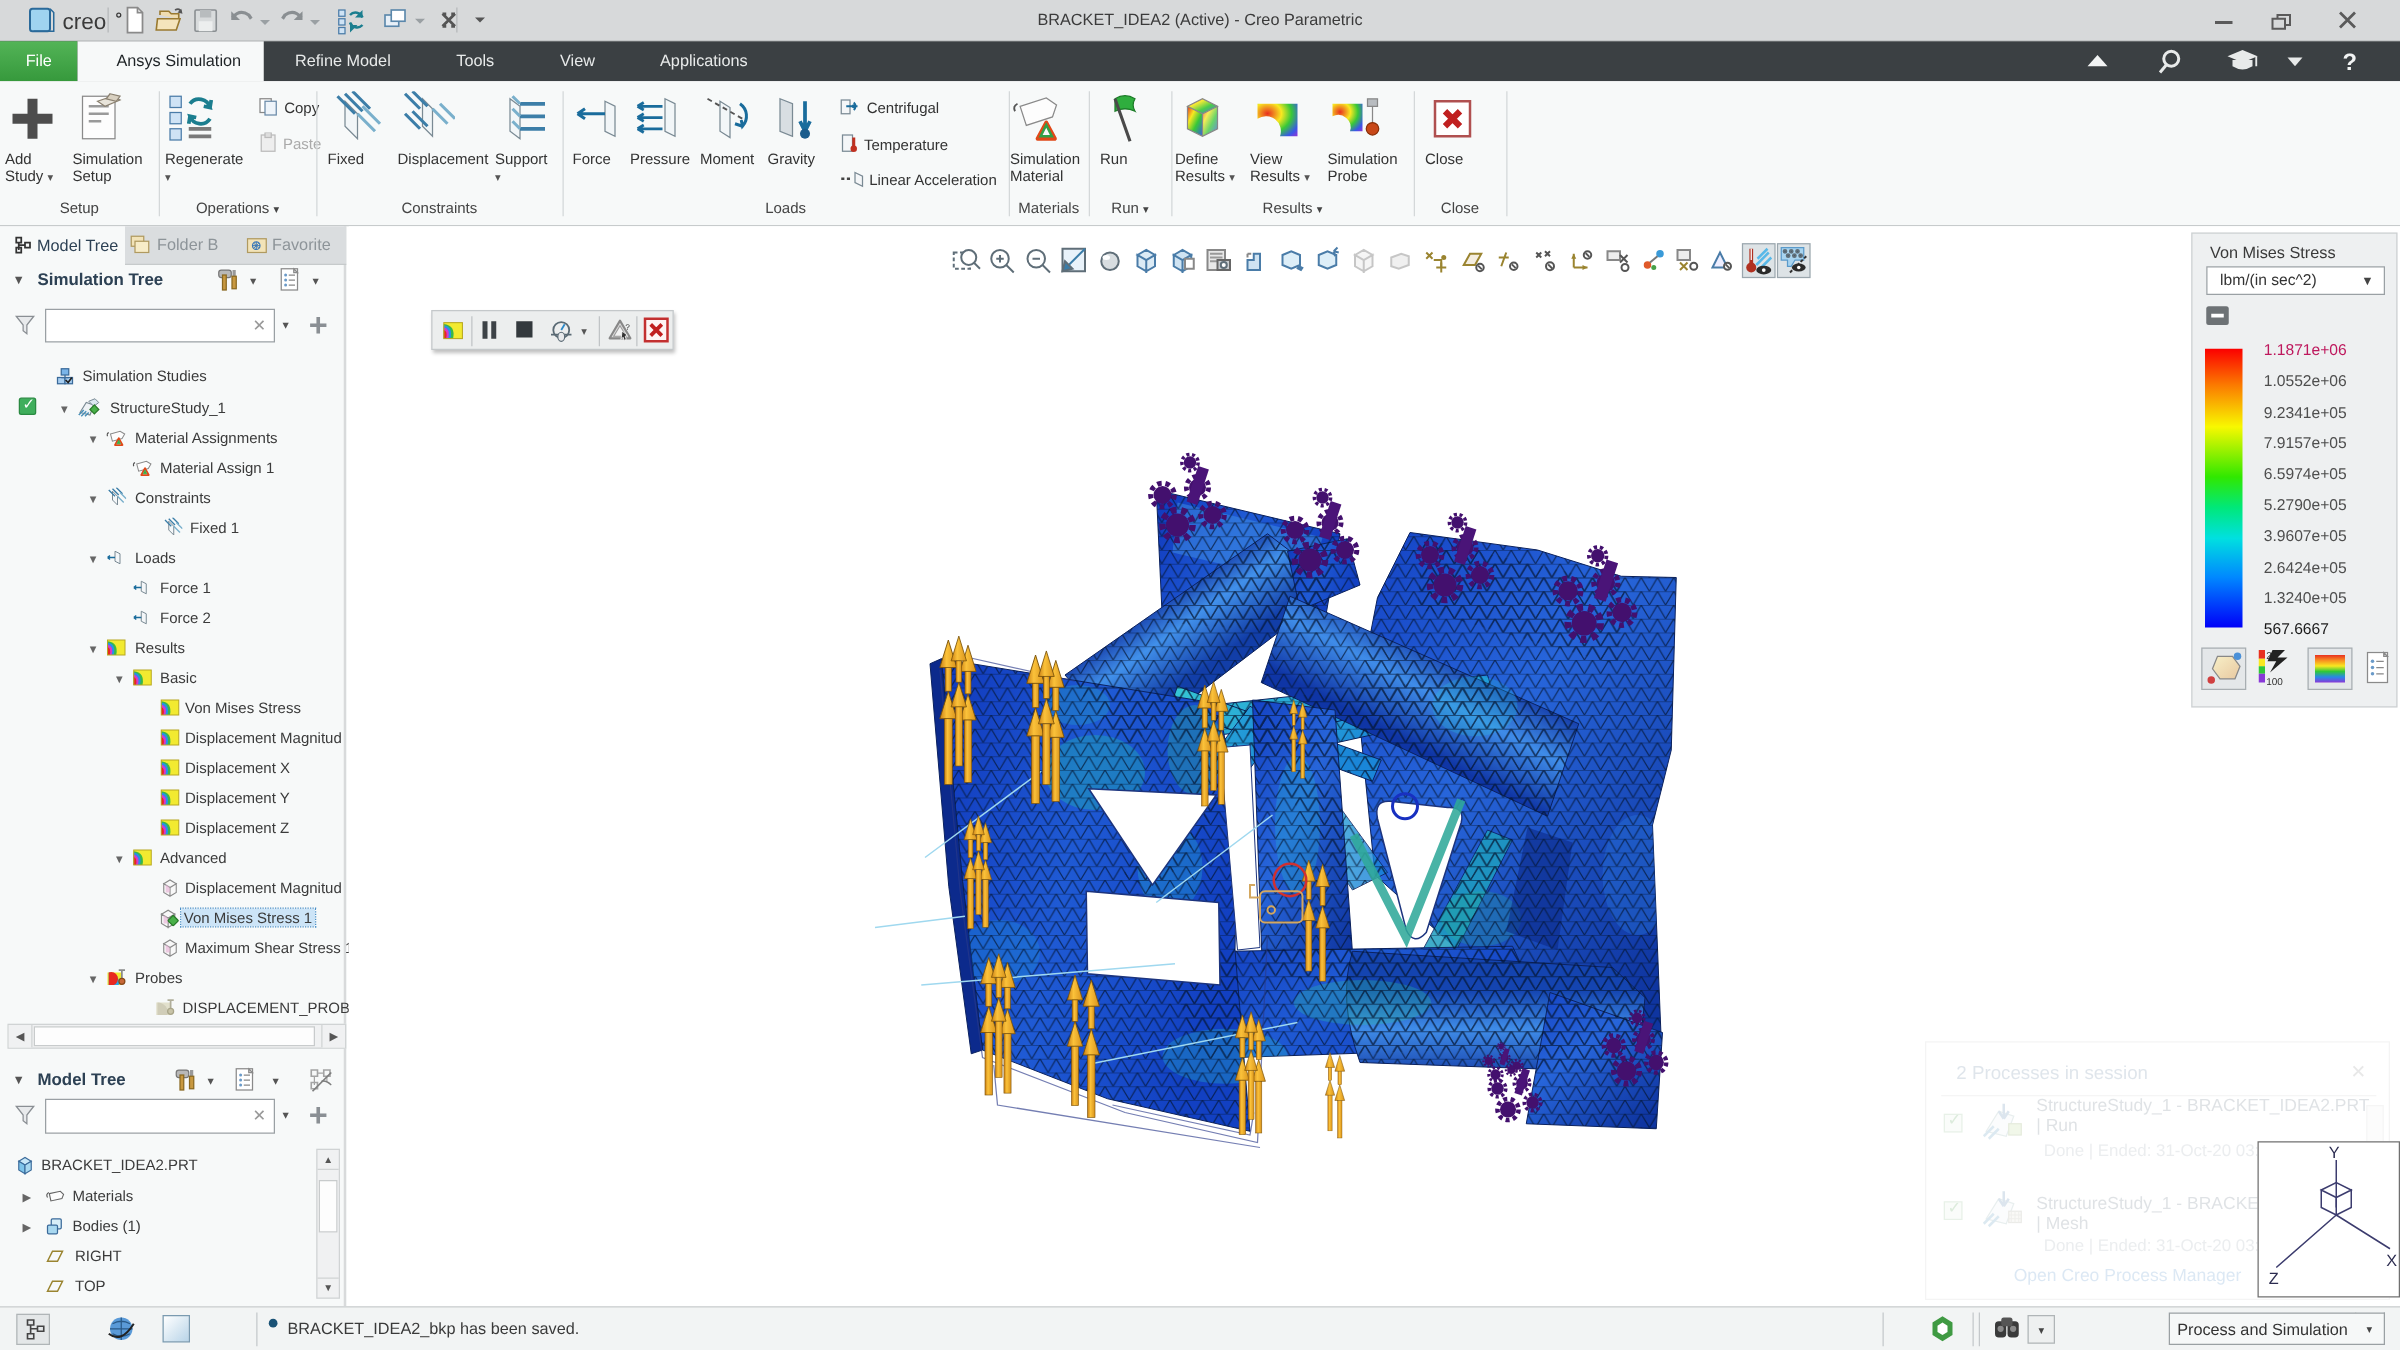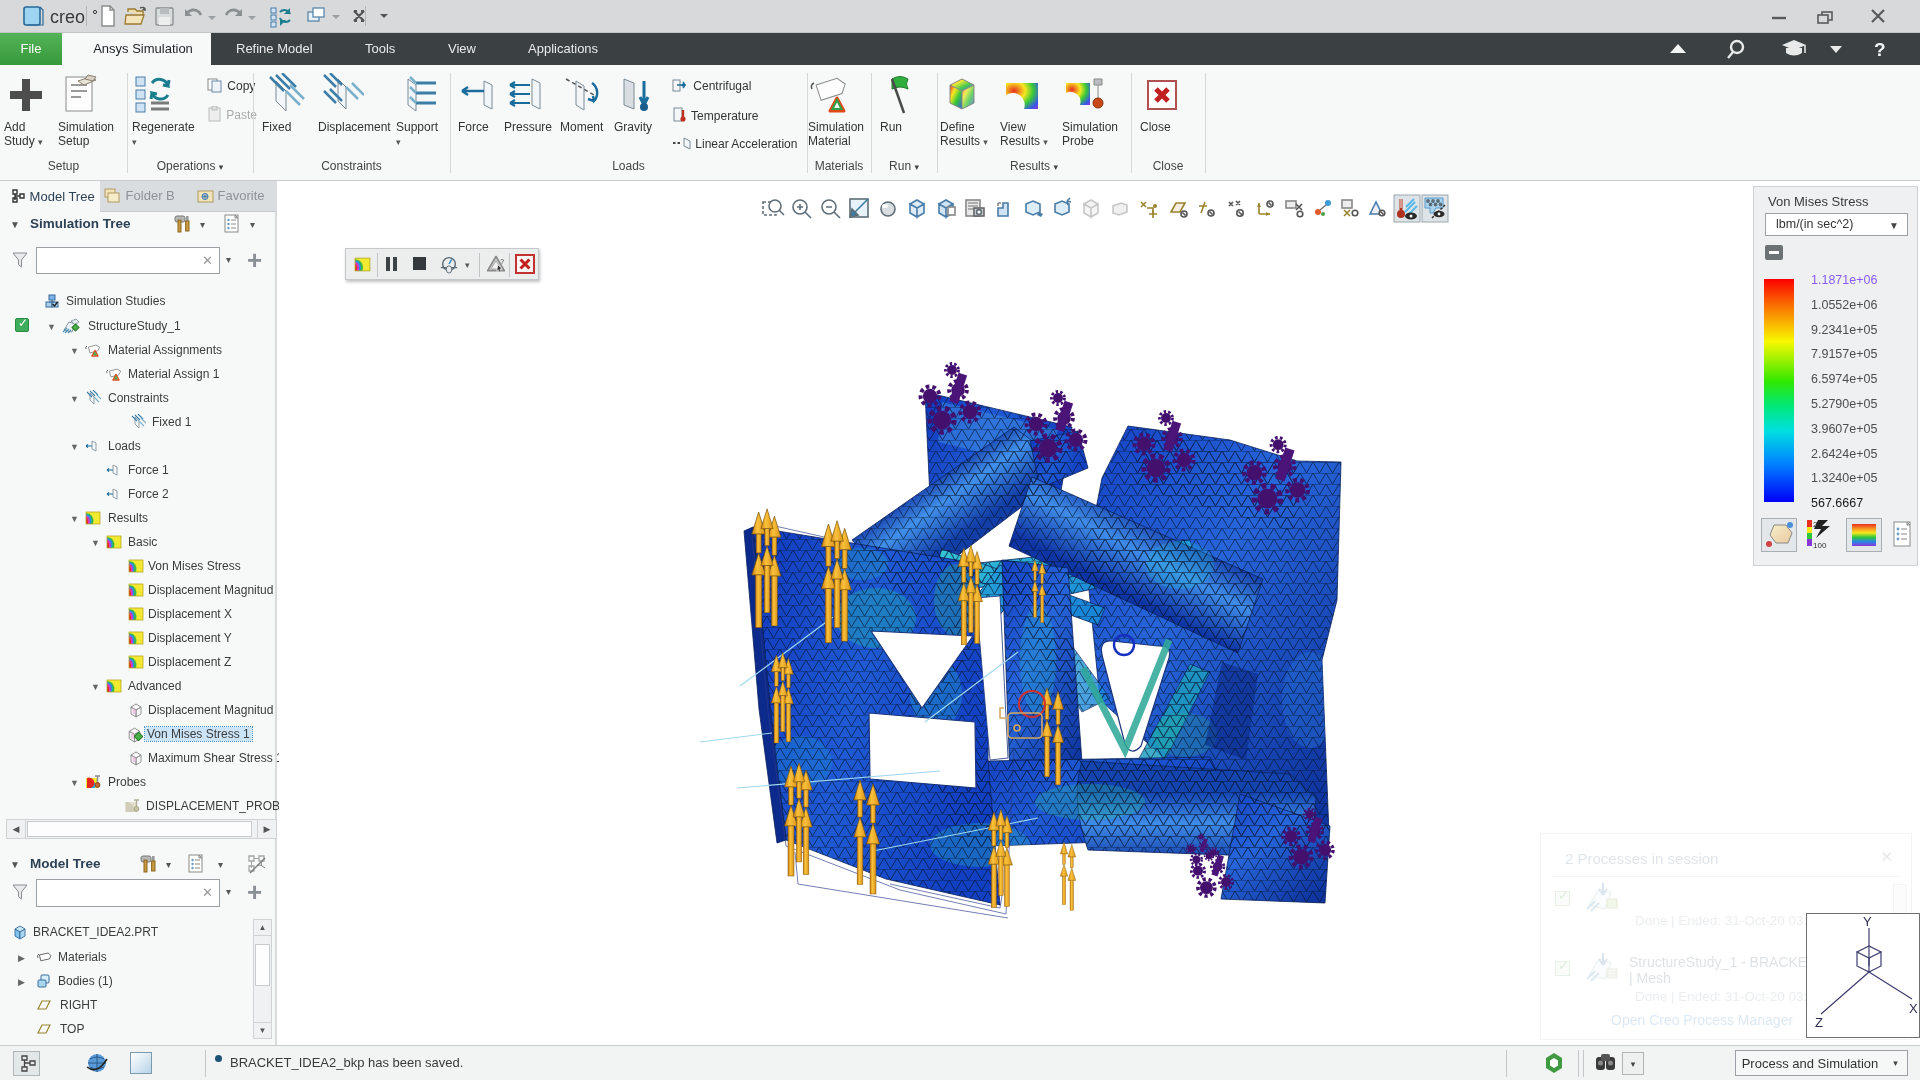--- a/index.html
+++ b/index.html
@@ -111,20 +111,21 @@
     <symbol id="ic-plane" viewBox="0 0 16 16">
       <path d="M2 12 l4 -8 h8 l-4 8 z" fill="none" stroke="#9a8430" stroke-width="1.2"></path>
     </symbol>
     <symbol id="ic-materials" viewBox="0 0 16 16">
       <path d="M4 5 h9 l2 3 -2 3 h-9 z" fill="#fdfdfd" stroke="#666" stroke-width="0.9" transform="rotate(-12 8 8)"></path>
       <path d="M3 5 q-2.5 1.5 -1 4" stroke="#555" fill="none" stroke-width="0.9"></path>
     </symbol>
   </defs>
 </svg>
 <div id="titlebar">
+  <div id="title-text">BRACKET_IDEA2 (Active) - Creo Parametric</div>
   <svg width="120" height="26" viewBox="0 0 120 26" style="position:absolute;left:22px;top:4px;">
     <rect x="2" y="3" width="16" height="18" rx="2" fill="#9fd4f0" stroke="#2a6a9a" stroke-width="1.6"></rect>
     <path d="M18 3 l3 3 v15 h-16" fill="none" stroke="#2a6a9a" stroke-width="1.2"></path>
     <text x="28" y="19" font-size="18" fill="#3a3a3a" font-family="Liberation Sans">creo</text>
     <circle cx="73" cy="8" r="1.6" fill="none" stroke="#3a3a3a"></circle>
   </svg>
   <div style="position:absolute;left:86px;top:6px;width:1px;height:20px;background:#b5b8b9;"></div>
   <svg width="300" height="26" viewBox="0 0 300 26" style="position:absolute;left:96px;top:4px;" fill="none">
 
     <path d="M6 2 h8 l4 4 v16 h-12 z" fill="#fff" stroke="#8a8a8a" stroke-width="1.4"></path>
@@ -1012,21 +1013,21 @@
             <path d="M4 4 l10 10 m0 -10 l-10 10" stroke="#c02020" stroke-width="3.4"></path>
           </svg></div>
     </div>
     <div id="legend">
       <div style="position:absolute;left:14px;top:7px;font-size:13px;color:#3a3a3a;">Von Mises Stress</div>
       <div style="position:absolute;left:11px;top:26px;width:143px;height:23px;background:#fff;border:1px solid #9aa0a4;font-size:12.5px;color:#333;padding:3px 0 0 10px;">lbm/(in sec^2)<span style="position:absolute;right:8px;top:6px;font-size:10px;color:#444;">▼</span></div>
       <div style="position:absolute;left:11px;top:58px;width:18px;height:15px;background:#6d7275;border-radius:2px;">
           <div style="position:absolute;left:4px;top:6px;width:10px;height:3px;background:#fff;"></div>
         </div>
       <div style="position:absolute;left:10px;top:92px;width:30px;height:223px;background:linear-gradient(180deg,#fb0000 0%,#fb7a00 13%,#f8f800 28%,#30e800 46%,#00e87a 57%,#00e0e0 68%,#0088ff 82%,#0000f8 100%);"></div>
-      <div class="lv" style="top:86px;color:#8b5cf6;">1.1871e+06</div>
+      <div class="lv" style="top:86px;color:#be185d;">1.1871e+06</div>
       <div class="lv" style="top:111px;">1.0552e+06</div>
       <div class="lv" style="top:136px;">9.2341e+05</div>
       <div class="lv" style="top:160px;">7.9157e+05</div>
       <div class="lv" style="top:185px;">6.5974e+05</div>
       <div class="lv" style="top:210px;">5.2790e+05</div>
       <div class="lv" style="top:235px;">3.9607e+05</div>
       <div class="lv" style="top:260px;">2.6424e+05</div>
       <div class="lv" style="top:284px;">1.3240e+05</div>
       <div class="lv" style="top:309px;color:#1a1a1a;">567.6667</div>
       <div style="position:absolute;left:7px;top:331px;width:36px;height:34px;background:#e4e7e9;border:1px solid #a8aeb2;">
@@ -1075,20 +1076,21 @@
           <span style="position:absolute;left:2px;top:-4px;color:#4a9a4a;font-size:13px;">✓</span>
         </div>
       <div style="position:absolute;left:44px;top:45px;width:36px;height:36px;">
         <svg width="36" height="36" viewBox="0 0 36 36">
             <path d="M4 26 l10 -16 12 4 -6 16 z" fill="#eef2f5" stroke="#8aa"></path>
             <path d="M2 30 l8 -8 M6 32 l8 -8" stroke="#4a90b8" stroke-width="2"></path>
             <path d="M18 4 v12 m0 0 l-4 -6 m4 6 l4 -6" stroke="#4a7ca8" stroke-width="2" fill="none"></path>
             <rect x="22" y="20" width="10" height="9" fill="#bada90" stroke="#7a9a50"></rect>
           </svg>
       </div>
+      <div style="position:absolute;left:88px;top:42px;font-size:14px;color:#5a6a7a;width:270px;">StructureStudy_1 - BRACKET_IDEA2.PRT | Run</div>
       <div style="position:absolute;left:94px;top:79px;font-size:13.5px;color:#98a4ae;">Done | Ended: 31-Oct-20 03:15:36 PM</div>
       <div style="position:absolute;left:14px;top:127px;width:15px;height:15px;background:#eaf4ea;border:1px solid #8ab88a;">
           <span style="position:absolute;left:2px;top:-4px;color:#4a9a4a;font-size:13px;">✓</span>
         </div>
       <div style="position:absolute;left:44px;top:115px;width:36px;height:36px;">
         <svg width="36" height="36" viewBox="0 0 36 36">
             <path d="M4 26 l10 -16 12 4 -6 16 z" fill="#eef2f5" stroke="#8aa"></path>
             <path d="M2 30 l8 -8 M6 32 l8 -8" stroke="#4a90b8" stroke-width="2"></path>
             <path d="M18 4 v12 m0 0 l-4 -6 m4 6 l4 -6" stroke="#4a7ca8" stroke-width="2" fill="none"></path>
             <rect x="22" y="20" width="10" height="9" fill="#e8e4da" stroke="#998"></rect>

